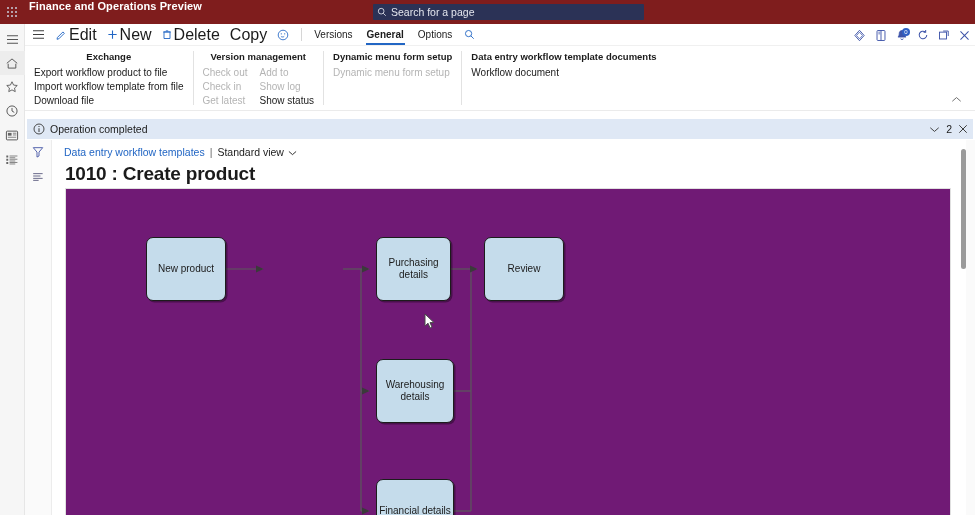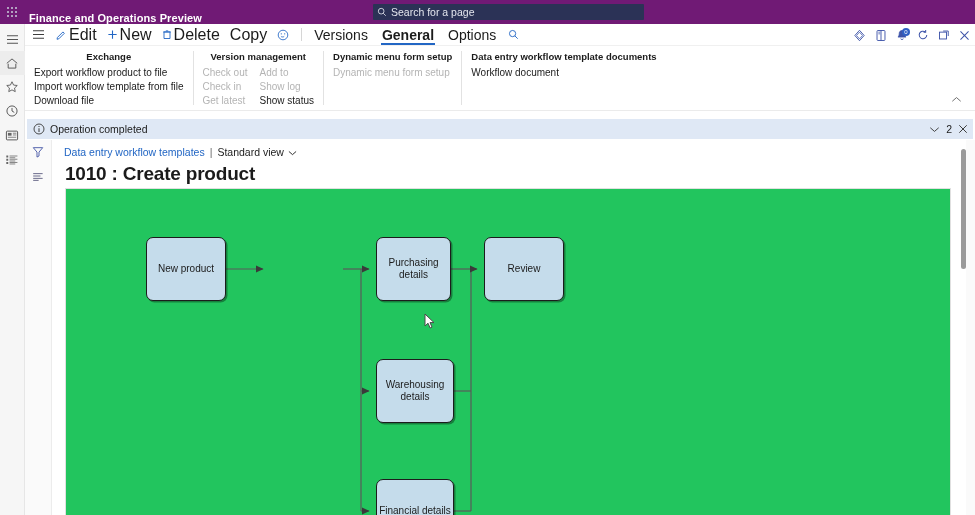--- a/index.html
+++ b/index.html
@@ -7,21 +7,21 @@
     width: 975px; height: 515px;
     font-family: "Liberation Sans", sans-serif;
     background: #ffffff;
     overflow: hidden;
   }
   body { position: relative; }
 
   
   .topbar {
     position: absolute; top: 0; left: 0; width: 975px; height: 24px;
-    background: #701a75; display: flex; align-items: flex-end;
+    background: #7f1d1d; display: flex; align-items: flex-start;
     color: #ffffff;
   }
   .waffle {
     width: 24px; height: 24px; display: flex; align-items: center; justify-content: center;
     cursor: pointer;
   }
   .waffle-grid {
     display: grid; grid-template-columns: repeat(3, 2.5px); grid-template-rows: repeat(3, 2.5px);
     gap: 1.5px;
   }
@@ -66,21 +66,21 @@
   }
   .cmd-ham { width: 26px; height: 22px; display:flex; align-items:center; justify-content:center; cursor:pointer; }
   .cmd-btn {
     display: flex; align-items: center; height: 22px; padding: 0 5px;
     font-size: 16px; color: #1b1b1b; cursor: pointer; white-space: nowrap;
   }
   .cmd-btn .gl { margin-right: 2px; display:flex; align-items:center; }
   .cmd-sep { width: 1px; height: 13px; background: #d6d6d6; margin: 0 5px; }
   .cmd-tab {
     height: 22px; display:flex; align-items:center; padding: 0 7px;
-    font-size: 14px; color:#1b1b1b; cursor:pointer; position: relative;
+    font-size: 10px; color:#1b1b1b; cursor:pointer; position: relative;
   }
   .cmd-tab.active { font-weight: bold; }
   .cmd-tab.active::after {
     content:''; position:absolute; left:6px; right:6px; bottom:1px; height:1.5px; background:#2266c4;
   }
   .cmd-right { position:absolute; right: 5px; top:0; height:22px; display:flex; align-items:center; gap:9px; }
   .cmd-right .ci { display:flex; align-items:center; justify-content:center; cursor:pointer; position:relative; }
   .badge0 {
     position:absolute; top:-1px; right:-2px; width:8px; height:8px; border-radius:50%;
     background:#2f5fc4; color:#fff; font-size:6px; display:flex; align-items:center; justify-content:center;
@@ -129,21 +129,21 @@
   .crumb { display:flex; align-items:center; padding: 6px 0 0 12px; gap:5px; }
   .crumb-link { font-size: 10.5px; color:#2266c4; cursor:pointer; }
   .crumb-sep { font-size: 10.5px; color:#6b6b6b; }
   .crumb-view { font-size: 10.5px; color:#1b1b1b; cursor:pointer; display:flex; align-items:flex-end; gap:4px; }
   .page-title {
     font-size: 19px; font-weight: bold; color:#1b1b1b; padding: 5px 0 0 13px; letter-spacing:-.2px;
   }
 
   .canvas {
     position:absolute; top:48px; left:13px; width:886px; height:327px;
-    background:#22c55e; border:1px solid #e0e0e0; border-bottom:none; overflow:hidden;
+    background:#701a75; border:1px solid #e0e0e0; border-bottom:none; overflow:hidden;
   }
   .diagram { position:absolute; top:0; left:0; width:886px; height:327px; }
 
   .node {
     position:absolute; background:#c5dceb; border:1.6px solid #1c1c1c; border-radius:7px;
     display:flex; align-items:center; justify-content:center; text-align:center;
     font-size: 10px; color:#1b1b1b; line-height: 12px; cursor:pointer;
     box-shadow: 1.5px 1.5px 0 rgba(0,0,0,.35);
   }
 

